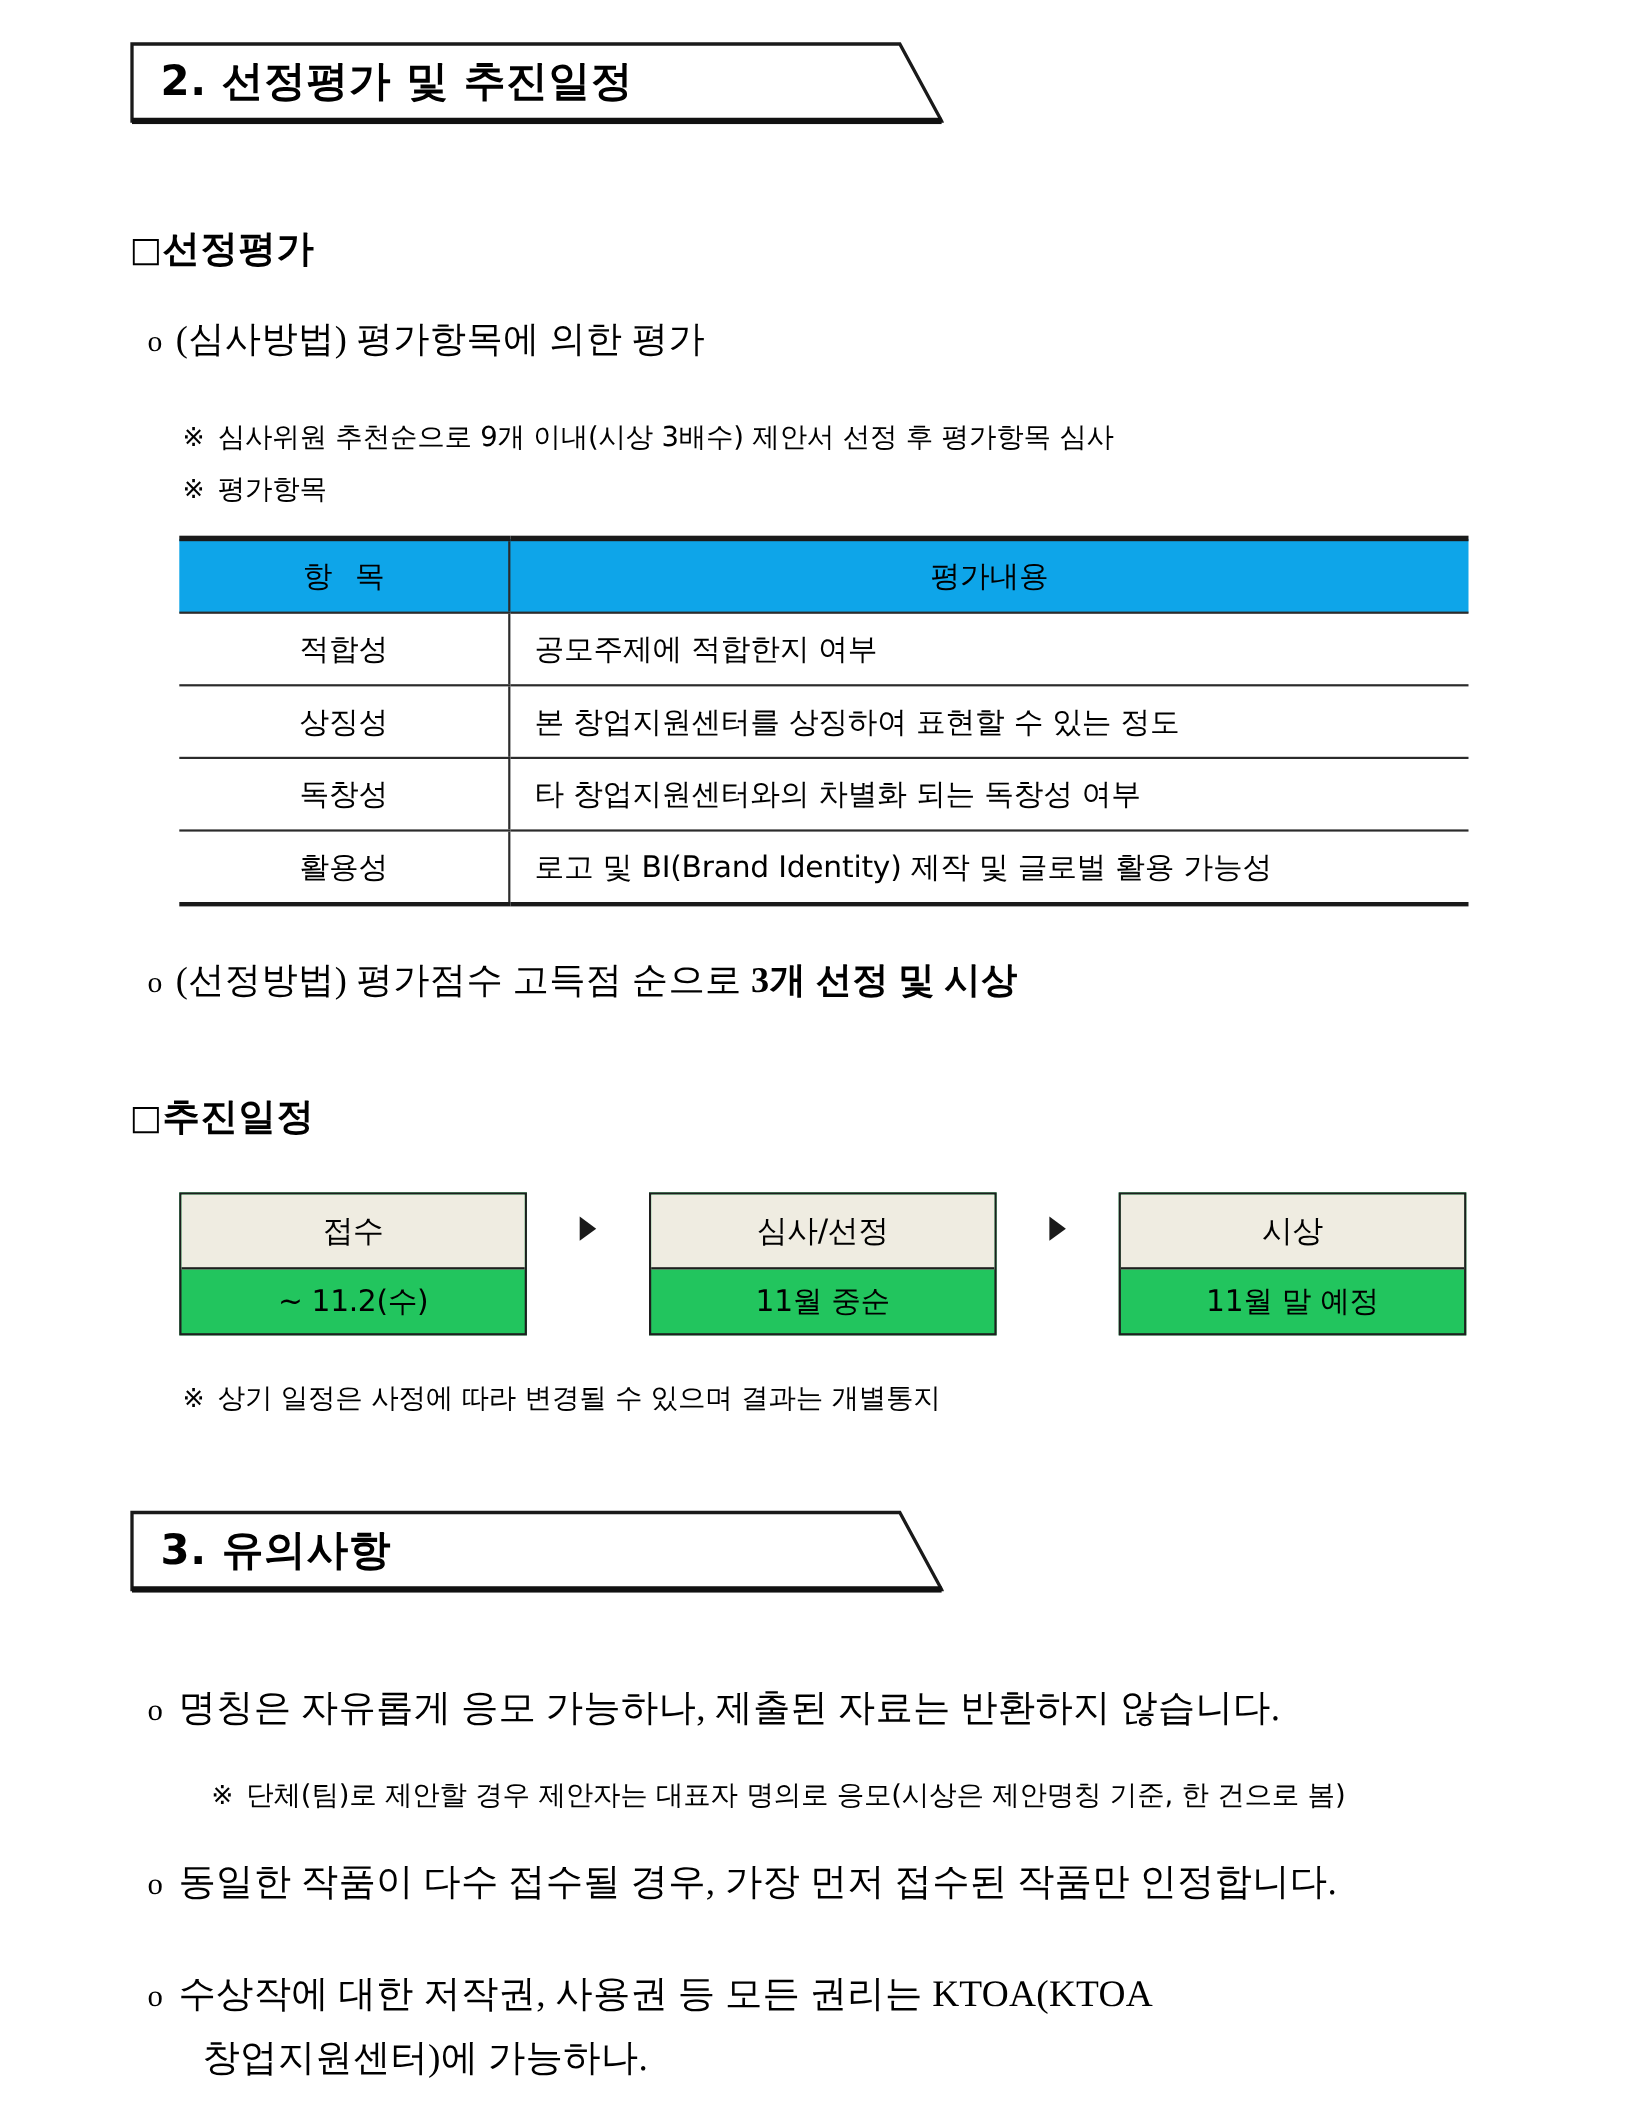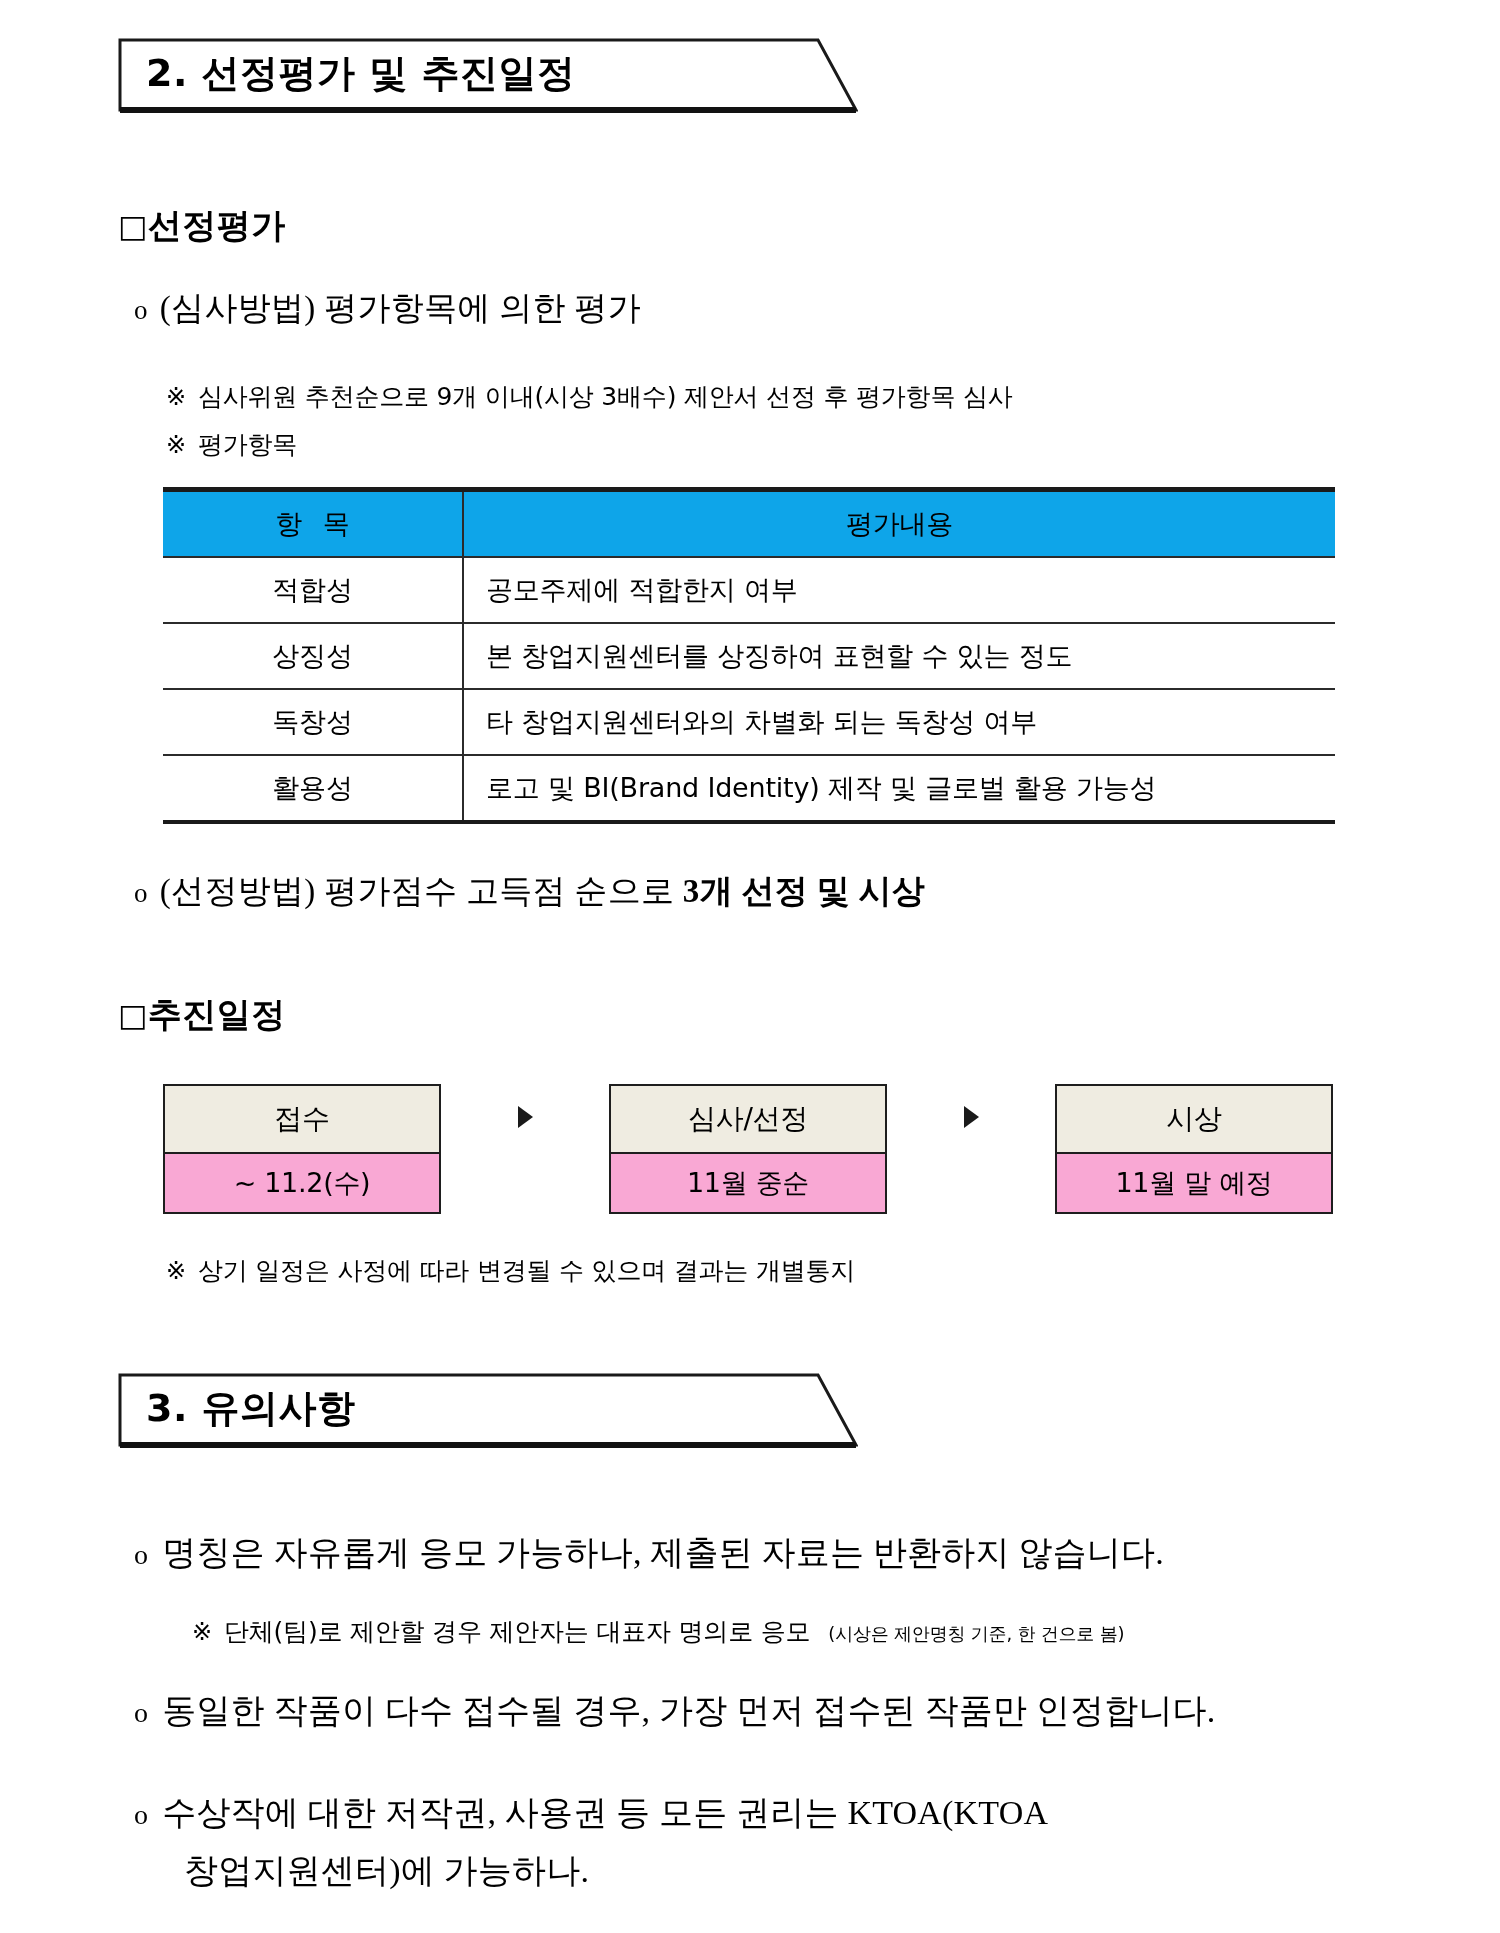--- a/index.html
+++ b/index.html
@@ -83,21 +83,21 @@
 
   
   .note-line {
     position: absolute;
     font-family: "DejaVu Sans", "Liberation Sans", sans-serif;
     font-size: 25px;
     white-space: nowrap;
     letter-spacing: -0.2px;
   }
   .note-line .star { margin-right: 12px; font-size: 24px; }
-  .note-line .small { font-size: 18px; margin-left: 18px; }
+  .note-line .small { font-size: 25px; }
 
   
   #eval-table {
     position: absolute;
     left: 163px;
     top: 487px;
     width: 1172px;
     border-collapse: collapse;
     table-layout: fixed;
   }
@@ -129,24 +129,24 @@
   #schedule-flow {
     position: absolute;
     left: 163px;
     top: 1084px;
     width: 1170px;
     height: 130px;
     display: flex;
     align-items: flex-start;
   }
   .flow-step {
-    width: 278px;
+    width: 316px;
     border: 2px solid #1e1e1e;
     box-sizing: border-box;
-    background: #f9a8d4;
+    background: #22c55e;
   }
   .flow-step .step-title {
     background: #efece1;
     border-bottom: 2px solid #1e1e1e;
     height: 66px;
     display: flex;
     align-items: center;
     justify-content: center;
     font-family: "DejaVu Sans", "Liberation Sans", sans-serif;
     font-size: 28px;

